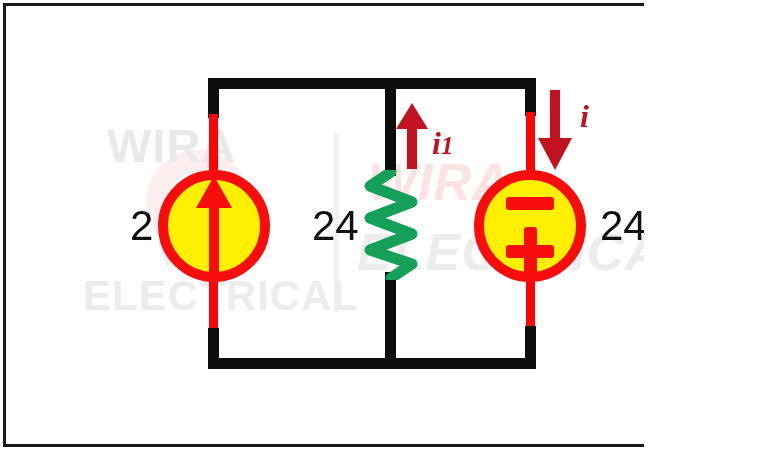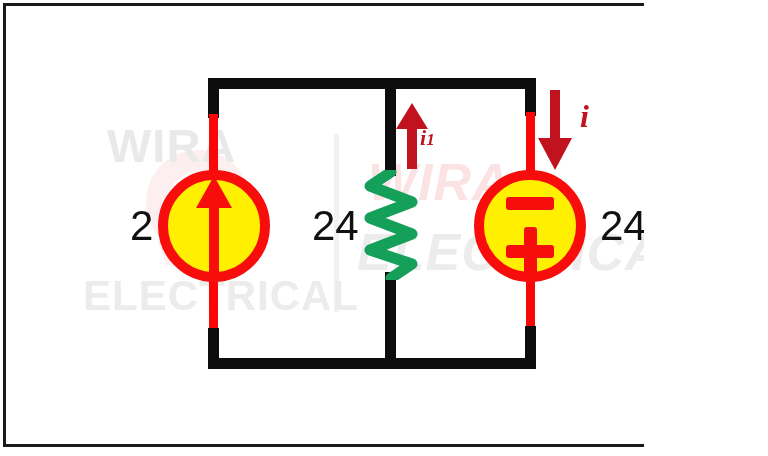--- a/index.html
+++ b/index.html
@@ -206,21 +206,21 @@
   <div class="value-label" style="left:130px; top:205px;">2</div>
 
   <div class="value-label" style="left:312px; top:205px;">24</div>
 
   <div class="value-label" style="left:600px; top:205px;">24</div>
 
   <svg style="position:absolute; left:396px; top:103px; width:32px; height:66px;" viewBox="0 0 32 66" xmlns="http://www.w3.org/2000/svg">
     <rect x="11" y="22" width="10" height="44" fill="#c1121f"></rect>
     <polygon points="16,0 32,26 0,26" fill="#c1121f"></polygon>
   </svg>
-  <div class="current-label" style="left:420px; top:127px; font-size:22px;">
+  <div class="current-label" style="left:432px; top:127px; font-size:32px;">
     <span>i</span><span class="sub">1</span>
   </div>
 
   <svg style="position:absolute; left:538px; top:90px; width:34px; height:80px;" viewBox="0 0 34 80" xmlns="http://www.w3.org/2000/svg">
     <rect x="12" y="0" width="10" height="50" fill="#c1121f"></rect>
     <polygon points="17,80 0,48 34,48" fill="#c1121f"></polygon>
   </svg>
   <div class="current-label" style="left:580px; top:100px; font-size:32px;">
     <span>i</span>
   </div>

